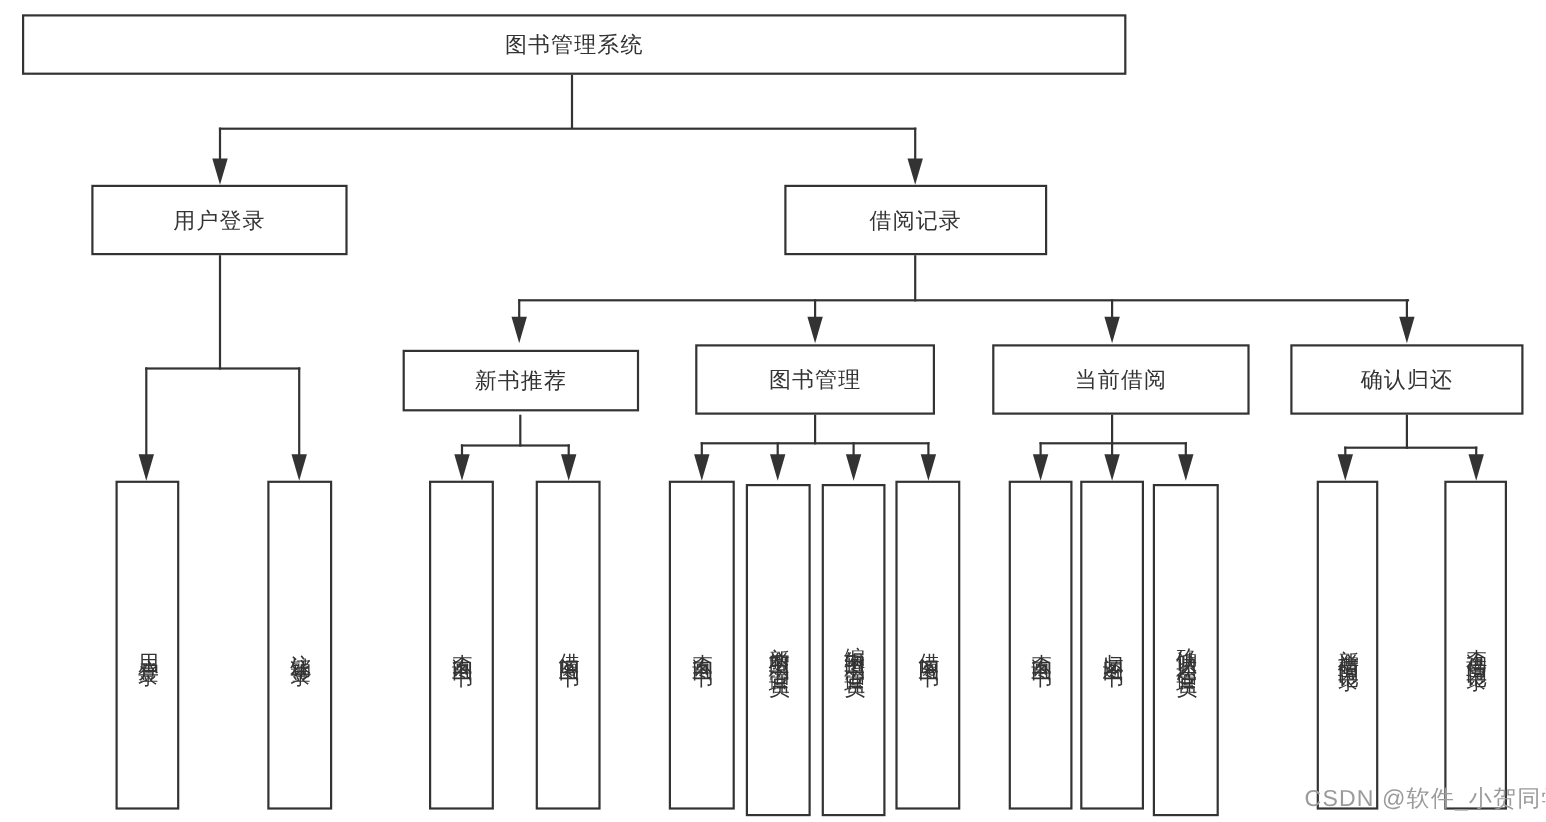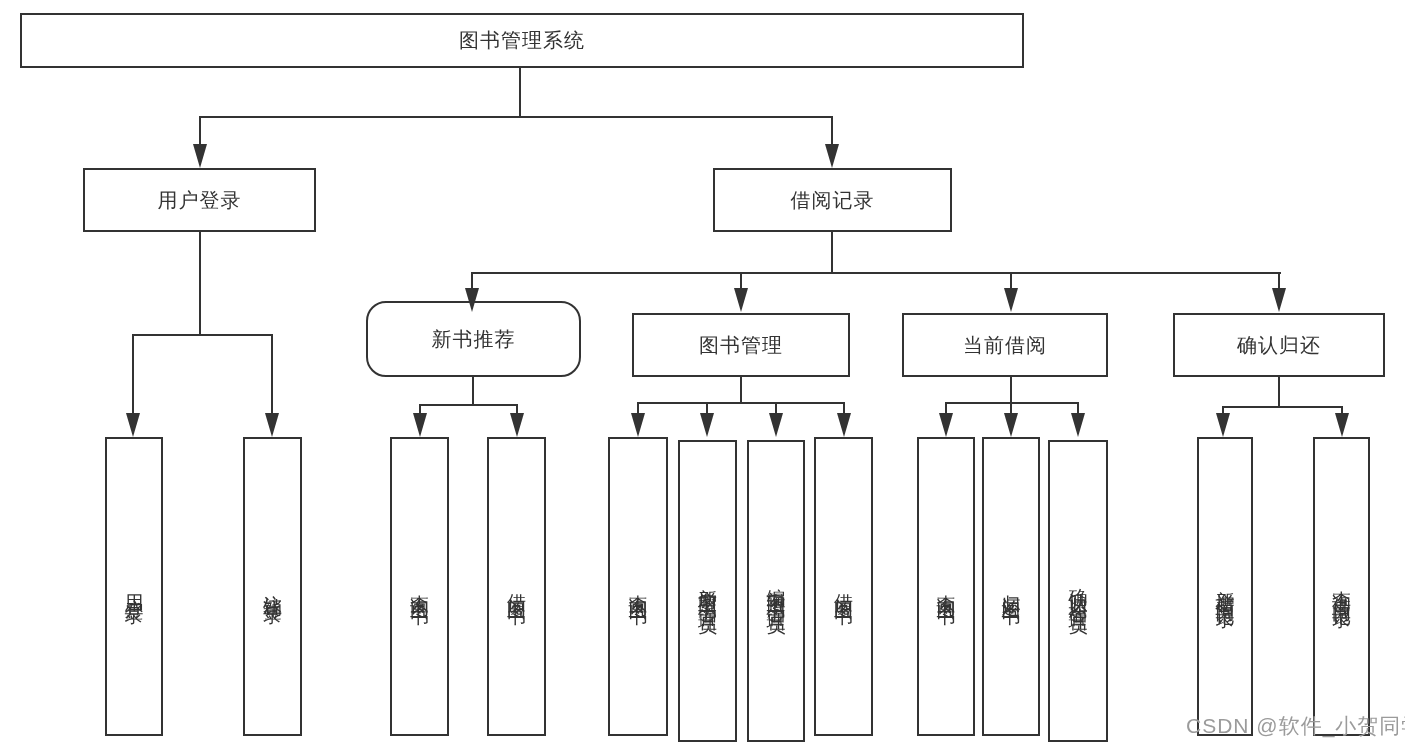--- a/index.html
+++ b/index.html
@@ -38,27 +38,27 @@
     <span class="hlabel">图书管理系统</span>
   </div>
 
   <div class="box" style="left: 83px; top: 168px; width: 233px; height: 64px; border-color: rgb(51, 51, 51); background: rgb(255, 255, 255); color: rgb(51, 51, 51);">
     <span class="hlabel">用户登录</span>
   </div>
   <div class="box" style="left: 713px; top: 168px; width: 239px; height: 64px; border-color: rgb(51, 51, 51); background: rgb(255, 255, 255); color: rgb(51, 51, 51);">
     <span class="hlabel">借阅记录</span>
   </div>
 
-  <div class="box" style="left: 366px; top: 301px; width: 215px; height: 76px; border-color: rgb(51, 51, 51); background: rgb(255, 255, 255); color: rgb(51, 51, 51); border-radius: 20px;">
+  <div class="box" style="left: 366px; top: 318px; width: 215px; height: 56px; border-color: rgb(51, 51, 51); background: rgb(255, 255, 255); color: rgb(51, 51, 51);">
     <span class="hlabel">新书推荐</span>
   </div>
   <div class="box" style="left: 632px; top: 313px; width: 218px; height: 64px; border-color: rgb(51, 51, 51); background: rgb(255, 255, 255); color: rgb(51, 51, 51);">
     <span class="hlabel">图书管理</span>
   </div>
-  <div class="box" style="left: 902px; top: 313px; width: 206px; height: 64px; border-color: rgb(51, 51, 51); background: rgb(255, 255, 255); color: rgb(51, 51, 51);">
+  <div class="box" style="left: 902px; top: 313px; width: 234px; height: 64px; border-color: rgb(51, 51, 51); background: rgb(255, 255, 255); color: rgb(51, 51, 51);">
     <span class="hlabel">当前借阅</span>
   </div>
   <div class="box" style="left: 1173px; top: 313px; width: 212px; height: 64px; border-color: rgb(51, 51, 51); background: rgb(255, 255, 255); color: rgb(51, 51, 51);">
     <span class="hlabel">确认归还</span>
   </div>
 
   <div class="box" style="left: 105px; top: 437px; width: 58px; height: 299px; border-color: rgb(51, 51, 51); background: rgb(255, 255, 255); color: rgb(51, 51, 51);">
     <span class="vlabel">用户登录</span>
   </div>
   <div class="box" style="left: 243px; top: 437px; width: 59px; height: 299px; border-color: rgb(51, 51, 51); background: rgb(255, 255, 255); color: rgb(51, 51, 51);">

